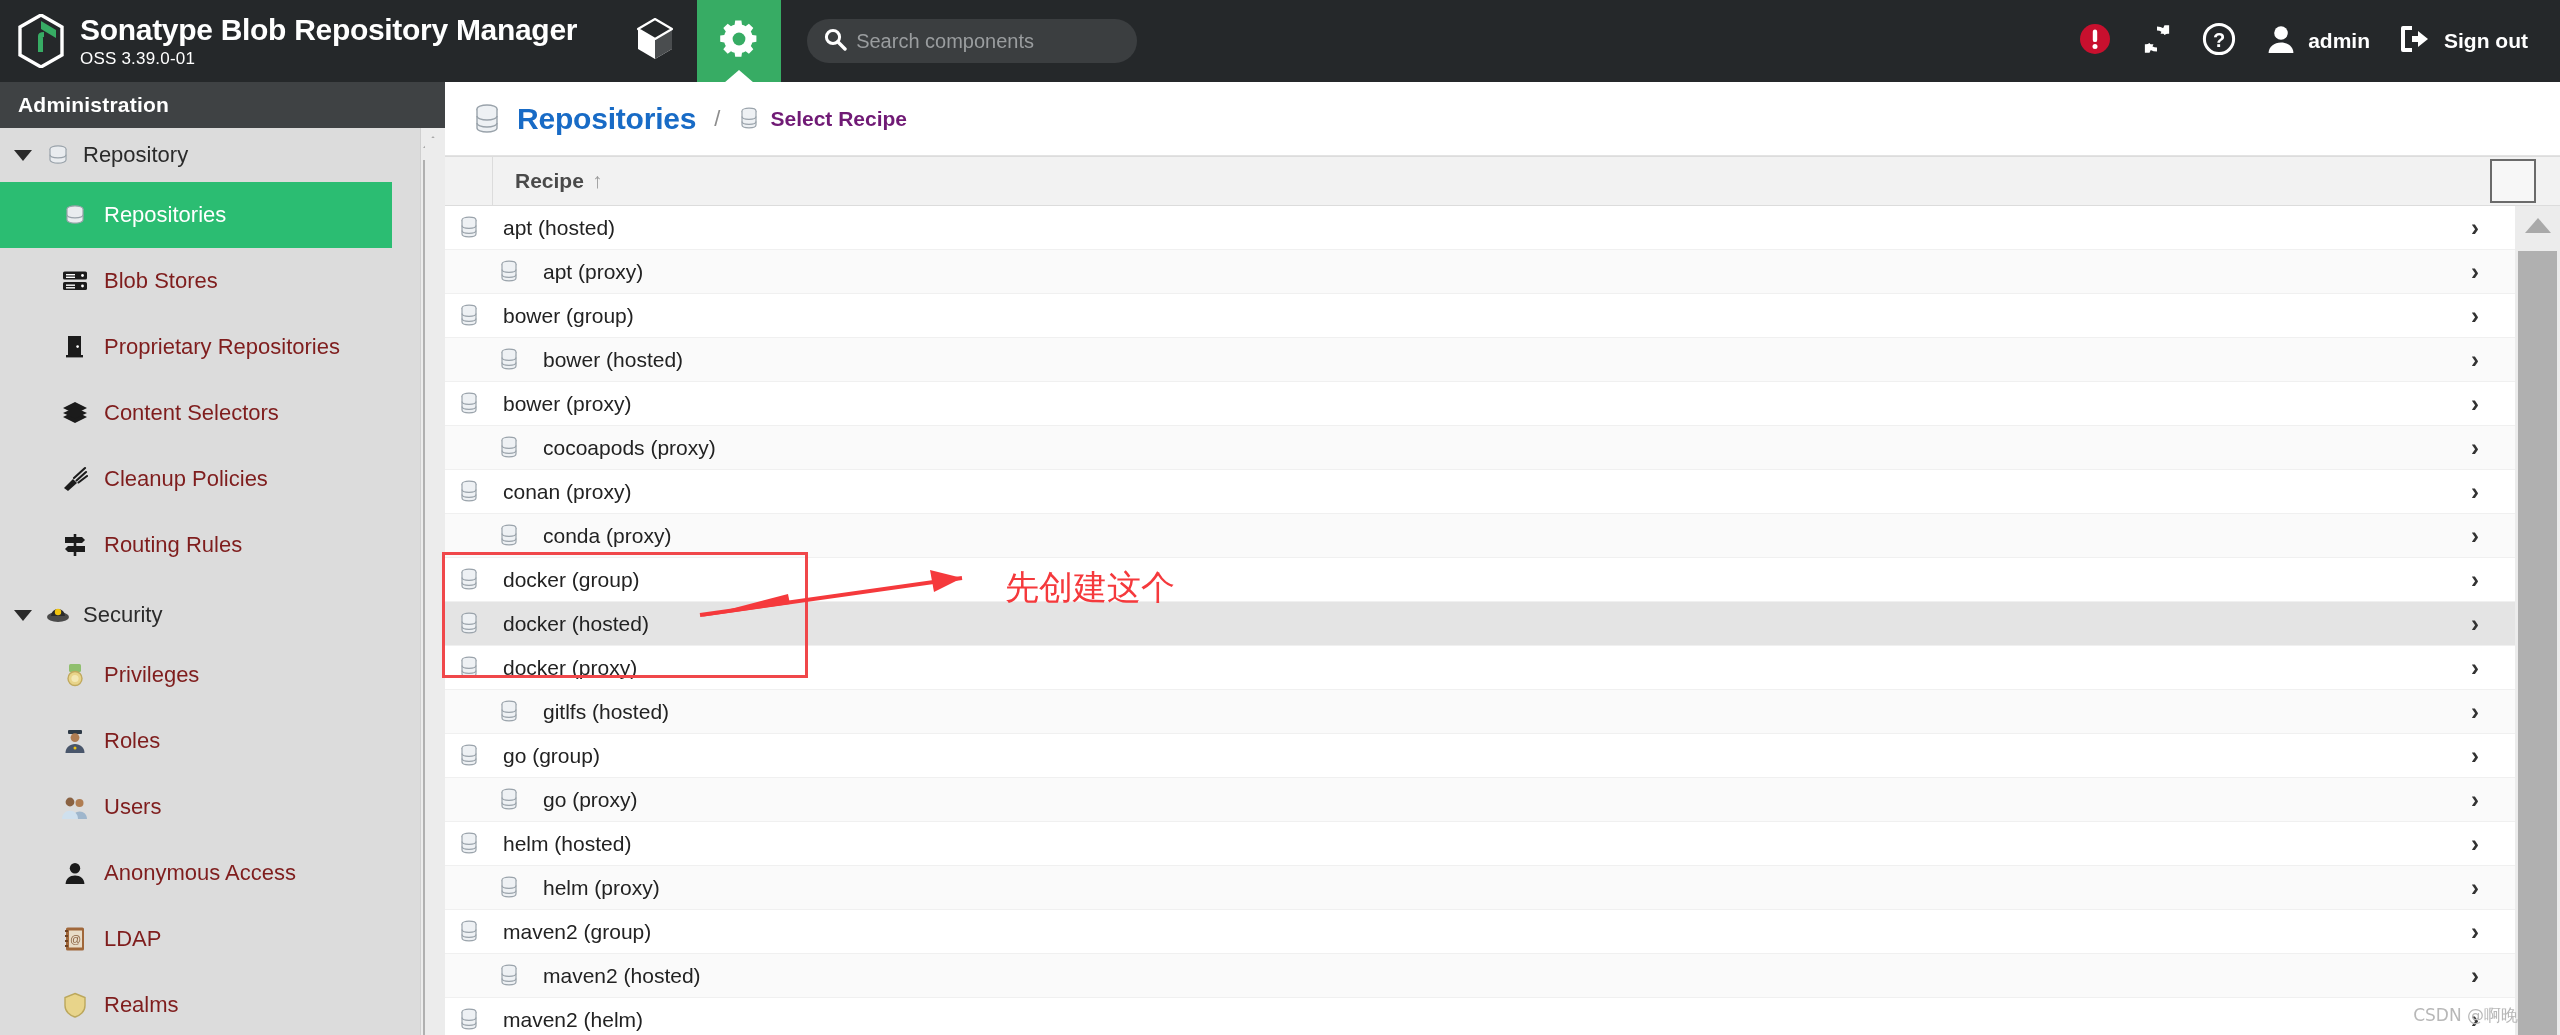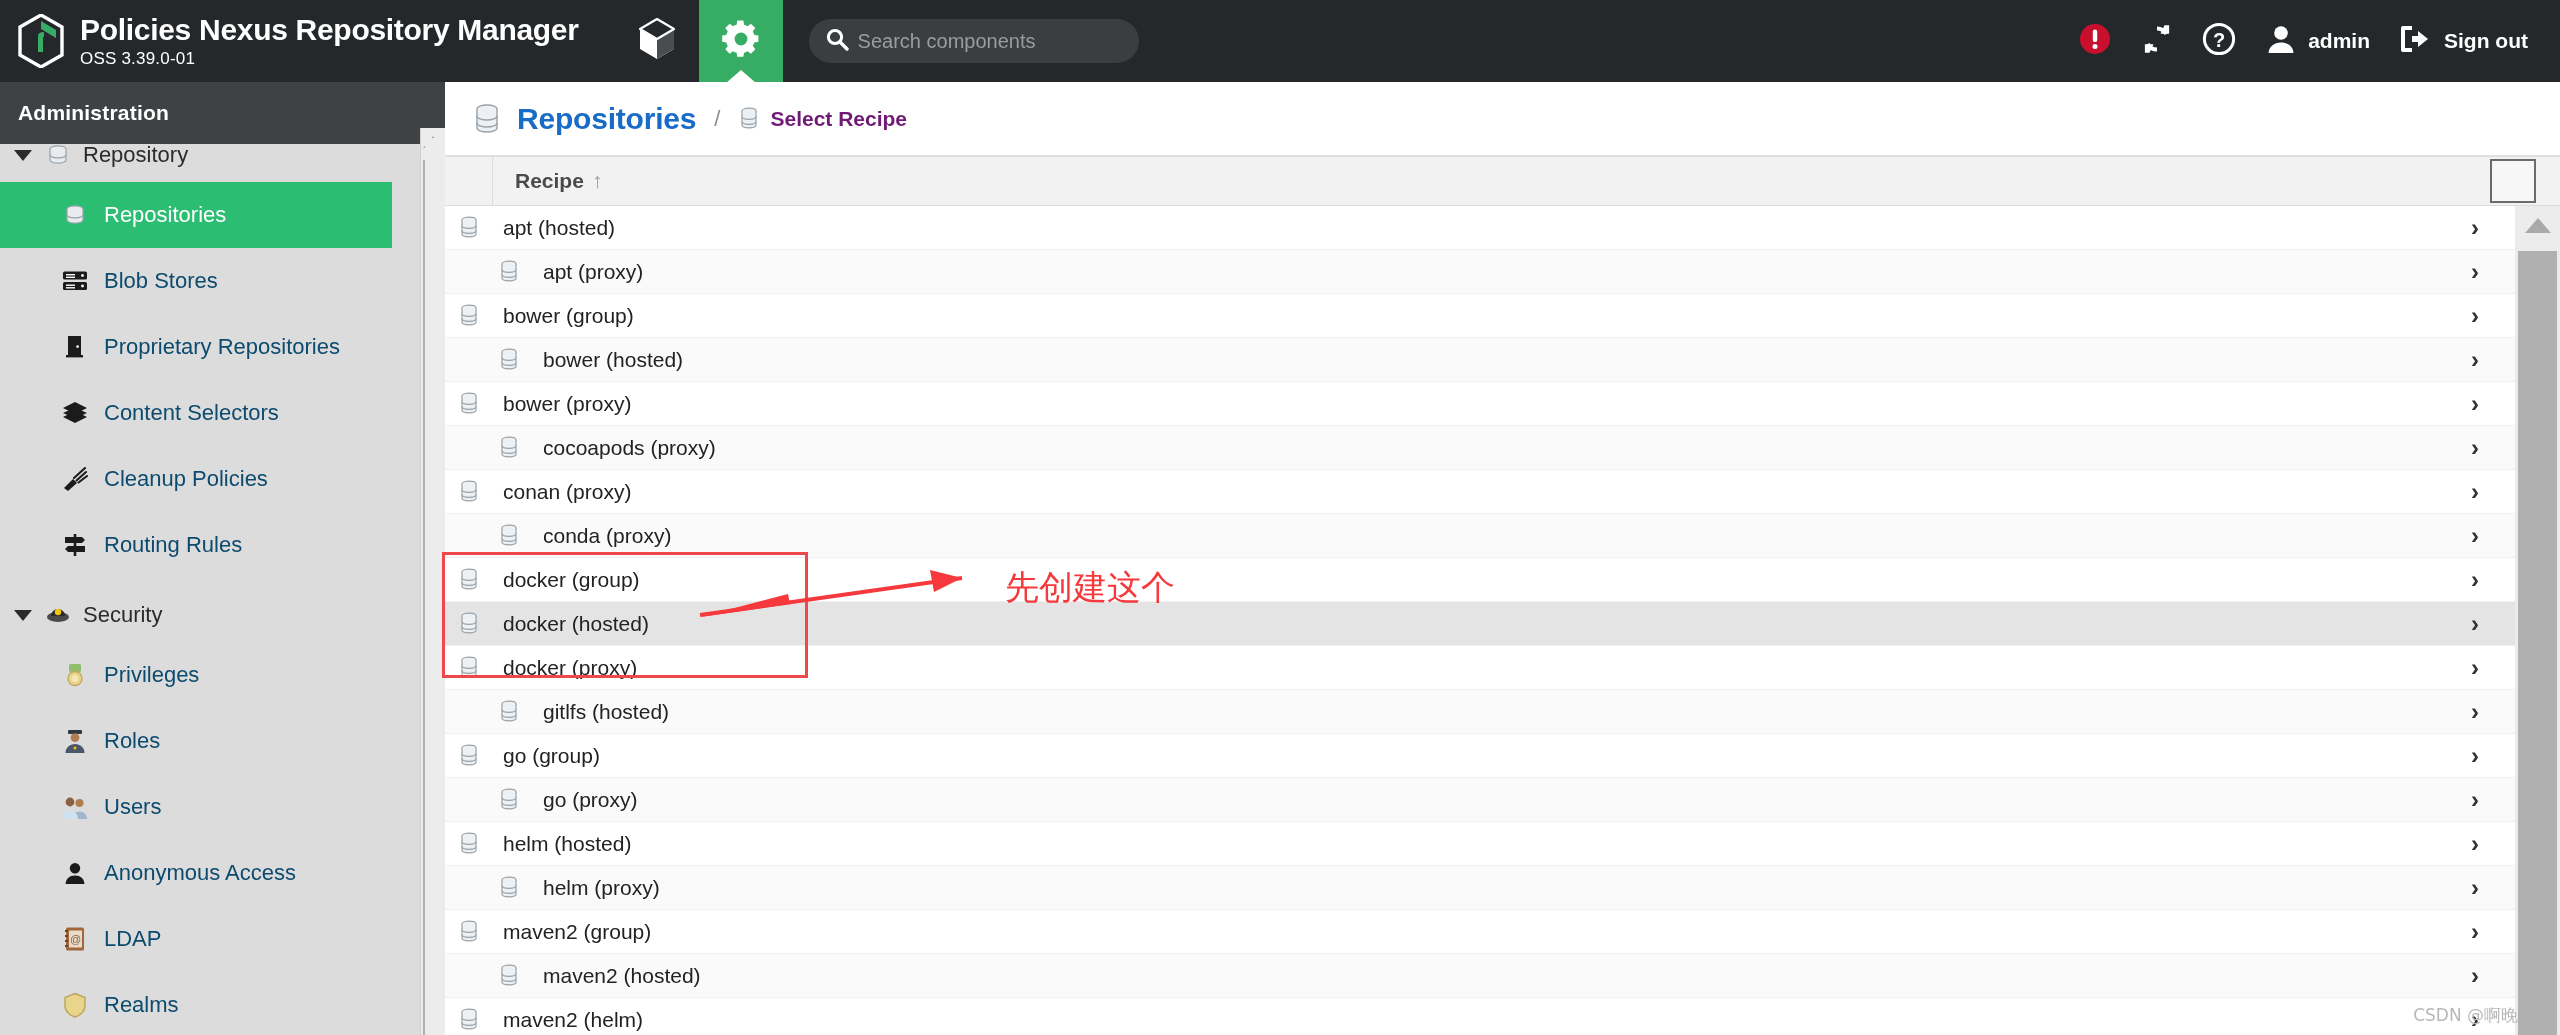--- a/index.html
+++ b/index.html
@@ -73,21 +73,21 @@
     white-space: nowrap;
   }
 
   
   .sidebar {
     position: absolute; left: 0; top: 82px;
     width: 445px; height: 953px;
     background: #dcdcdc;
   }
   .sidebar-header {
-    height: 62px; background: #3f4244;
+    height: 46px; background: #3f4244;
     color: #ffffff; font-size: 21px; font-weight: bold;
     display: flex; align-items: center; padding-left: 18px;
     letter-spacing: 0.2px;
   }
   .sidebar-scroll {
     position: absolute; left: 0; top: 46px;
     width: 392px; height: 907px; overflow: hidden;
   }
   .sb-group {
     display: flex; align-items: center; height: 54px;
@@ -97,21 +97,21 @@
   .sb-caret {
     width: 0; height: 0; flex: 0 0 auto;
     border-left: 9px solid transparent;
     border-right: 9px solid transparent;
     border-top: 11px solid #2b2b2b;
     margin-right: 13px;
   }
   .sb-group .gicon { margin-right: 12px; display: flex; align-items: center; }
   .sb-item {
     display: flex; align-items: center; height: 66px;
-    padding-left: 60px; color: #0c4a6e; font-size: 22px;
+    padding-left: 60px; color: #7f1d1d; font-size: 22px;
     cursor: pointer;
   }
   .sb-item.active { background: #2bbd72; color: #ffffff; }
   .sb-item .iicon {
     width: 30px; margin-right: 14px; flex: 0 0 auto;
     display: flex; align-items: center; justify-content: center;
     font-size: 22px; line-height: 1;
   }
   .sb-label { white-space: nowrap; }
 
@@ -242,21 +242,21 @@
 
     <div class="logo-wrap">
       <span class="logo-hex">
         <svg width="46" height="54" viewBox="0 0 46 54">
           <path d="M23 1 L44 13 L44 41 L23 53 L2 41 L2 13 Z" fill="none" stroke="#ffffff" stroke-width="3.4"></path>
           <path d="M23 7 L38 16 L38 24 L23 15 Z" fill="#37ac64"></path>
           <path d="M20 22 h5 v16 h-5 z M20 22 q0-4 6-4 v5 q-6 0-6 3 z" fill="#37ac64"></path>
         </svg>
       </span>
       <span class="brand-text">
-        <span class="brand-title">Policies Nexus Repository Manager</span>
+        <span class="brand-title">Sonatype Blob Repository Manager</span>
         <span class="brand-sub" style="display:block">OSS 3.39.0-01</span>
       </span>
     </div>
 
     <div class="nav-tabs">
       <div class="nav-tab">
         <span>
           <svg width="40" height="44" viewBox="0 0 40 44">
             <path d="M20 2 L37 12 L37 32 L20 42 L3 32 L3 12 Z" fill="#ffffff"></path>
             <path d="M20 2 L37 12 L20 22 L3 12 Z" fill="#25282a"></path>

